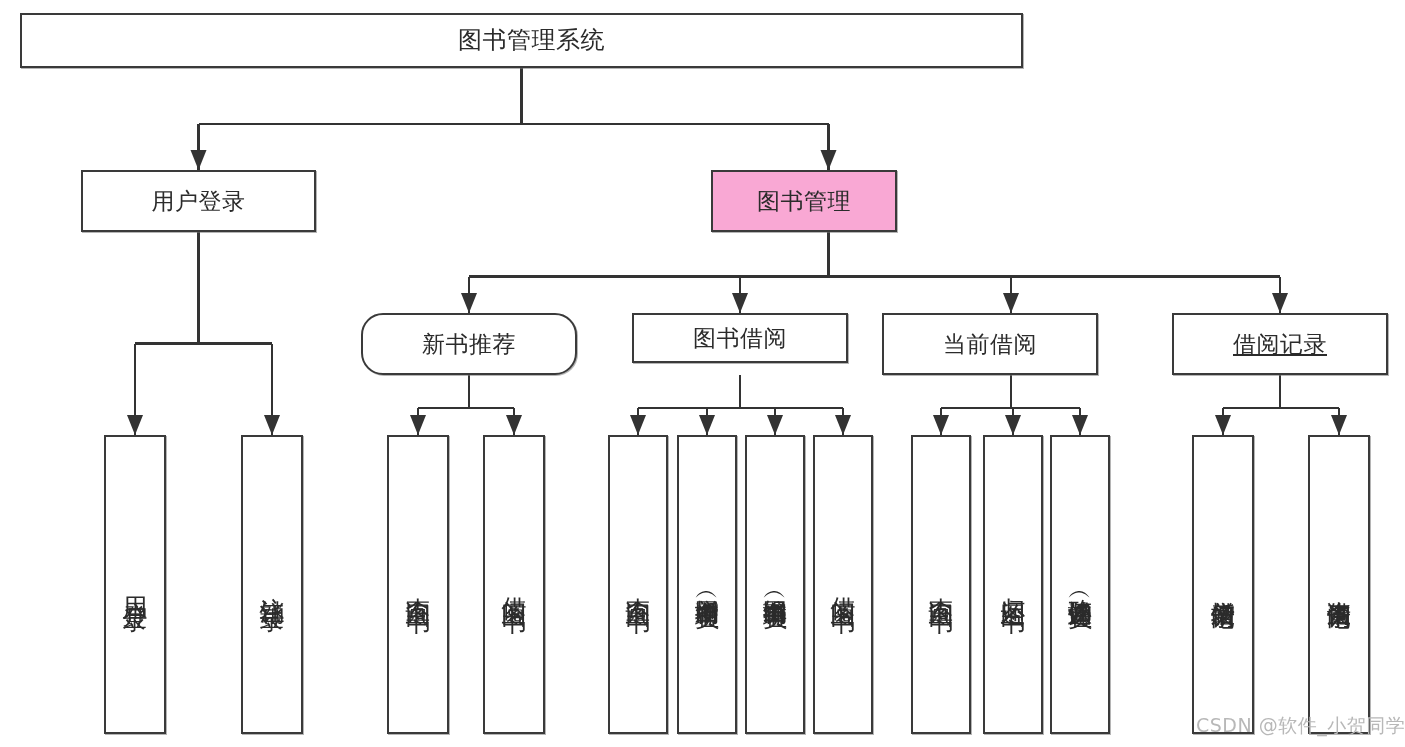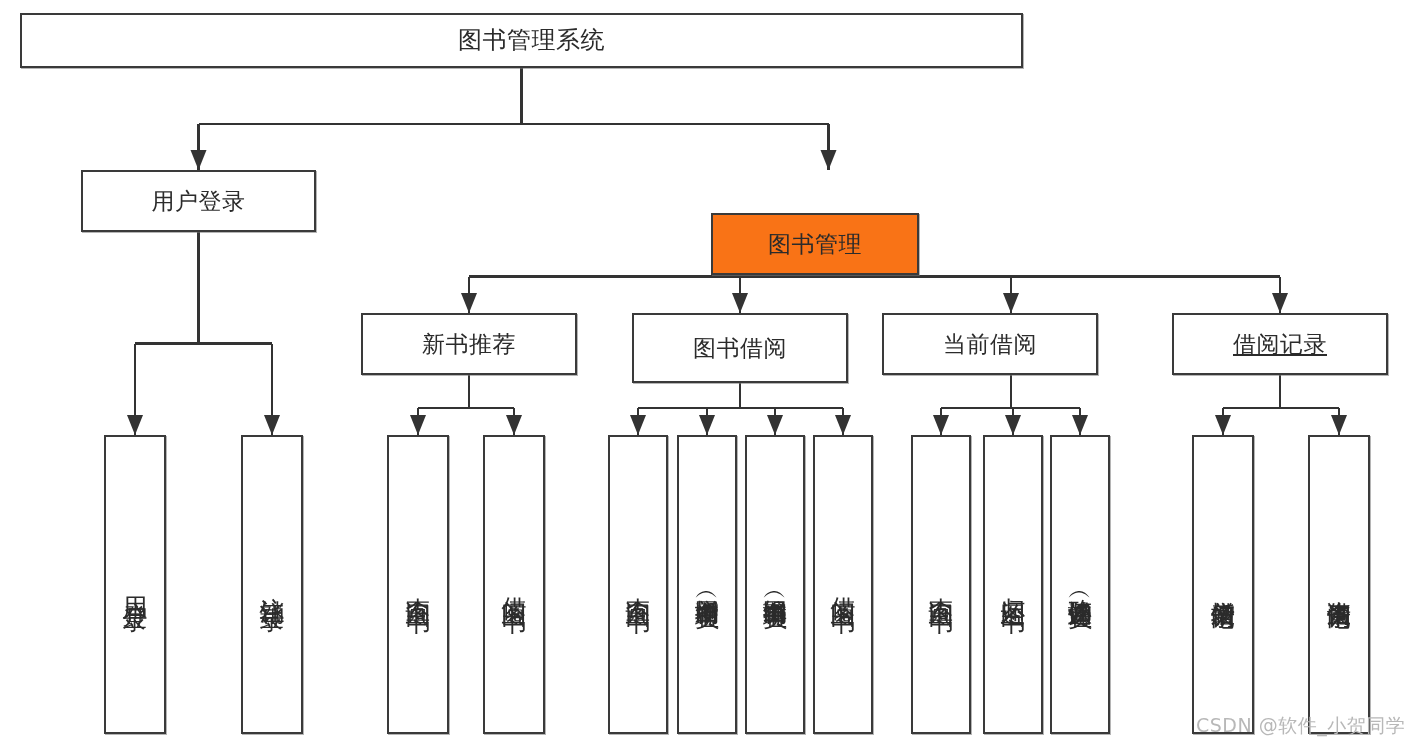--- a/index.html
+++ b/index.html
@@ -138,27 +138,27 @@
       <line x1="1339" y1="408" x2="1339" y2="435" stroke="#333333" stroke-width="2.6" shape-rendering="crispEdges"></line>
       <polygon points="1331,415 1347,415 1339,435" fill="#333333"></polygon>
     </svg>
   <div id="node-layer">
       <div class="node horiz root" id="node-root" style="left: 20px; top: 13px; width: 1003px; height: 55px; border-color: rgb(58, 58, 58); background: rgb(255, 255, 255); color: rgb(43, 43, 43);">
         <span class="label">图书管理系统</span>
       </div>
       <div class="node horiz" id="node-user-login" style="left: 81px; top: 170px; width: 235px; height: 62px; border-color: rgb(58, 58, 58); background: rgb(255, 255, 255); color: rgb(43, 43, 43);">
         <span class="label">用户登录</span>
       </div>
-      <div class="node horiz" id="node-book-manage" style="left: 711px; top: 170px; width: 208px; height: 62px; border-color: rgb(58, 58, 58); background: #f97316; color: rgb(43, 43, 43); margin-top: 43px;">
+      <div class="node horiz" id="node-book-manage" style="left: 711px; top: 170px; width: 186px; height: 62px; border-color: rgb(58, 58, 58); background: #f9a8d4; color: rgb(43, 43, 43);">
         <span class="label">图书管理</span>
       </div>
-      <div class="node horiz" id="node-new-book-rec" style="left: 361px; top: 313px; width: 216px; height: 62px; border-color: rgb(58, 58, 58); background: rgb(255, 255, 255); color: rgb(43, 43, 43);">
+      <div class="node horiz" id="node-new-book-rec" style="left: 361px; top: 313px; width: 216px; height: 62px; border-color: rgb(58, 58, 58); background: rgb(255, 255, 255); color: rgb(43, 43, 43); border-radius: 22px;">
         <span class="label">新书推荐</span>
       </div>
-      <div class="node horiz" id="node-book-borrow" style="left: 632px; top: 313px; width: 216px; height: 70px; border-color: rgb(58, 58, 58); background: rgb(255, 255, 255); color: rgb(43, 43, 43);">
+      <div class="node horiz" id="node-book-borrow" style="left: 632px; top: 313px; width: 216px; height: 50px; border-color: rgb(58, 58, 58); background: rgb(255, 255, 255); color: rgb(43, 43, 43);">
         <span class="label">图书借阅</span>
       </div>
       <div class="node horiz" id="node-current-borrow" style="left: 882px; top: 313px; width: 216px; height: 62px; border-color: rgb(58, 58, 58); background: rgb(255, 255, 255); color: rgb(43, 43, 43);">
         <span class="label">当前借阅</span>
       </div>
       <div class="node horiz" id="node-borrow-record" style="left: 1172px; top: 313px; width: 216px; height: 62px; border-color: rgb(58, 58, 58); background: rgb(255, 255, 255); color: rgb(43, 43, 43); text-decoration: underline;">
         <span class="label">借阅记录</span>
       </div>
       <div class="node vert" id="node-leaf-user-login" style="left: 104px; top: 435px; width: 62px; height: 299px; border-color: rgb(58, 58, 58); background: rgb(255, 255, 255); color: rgb(43, 43, 43);">
         <span class="label">用户登录</span>

